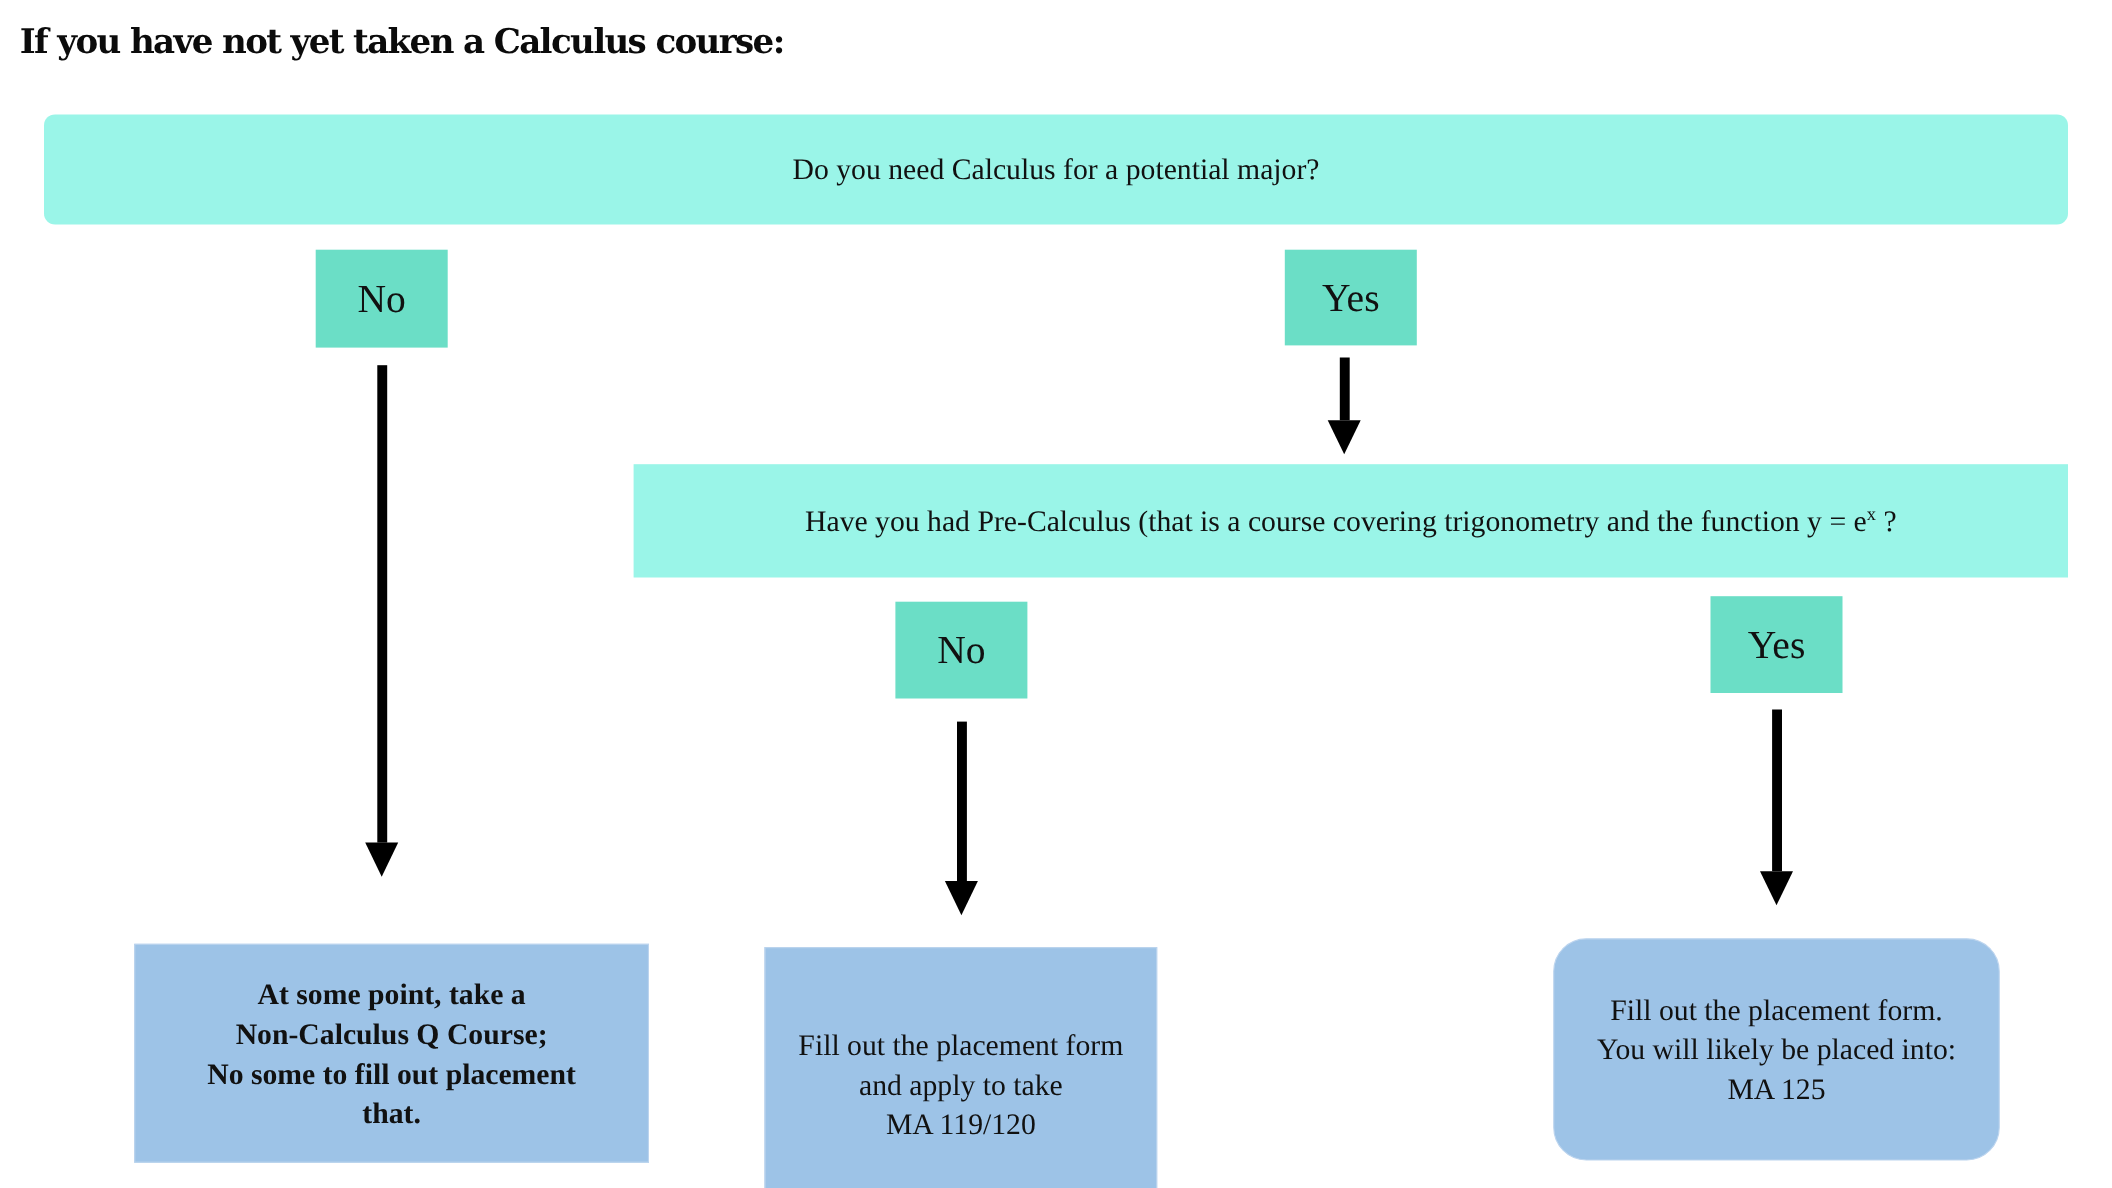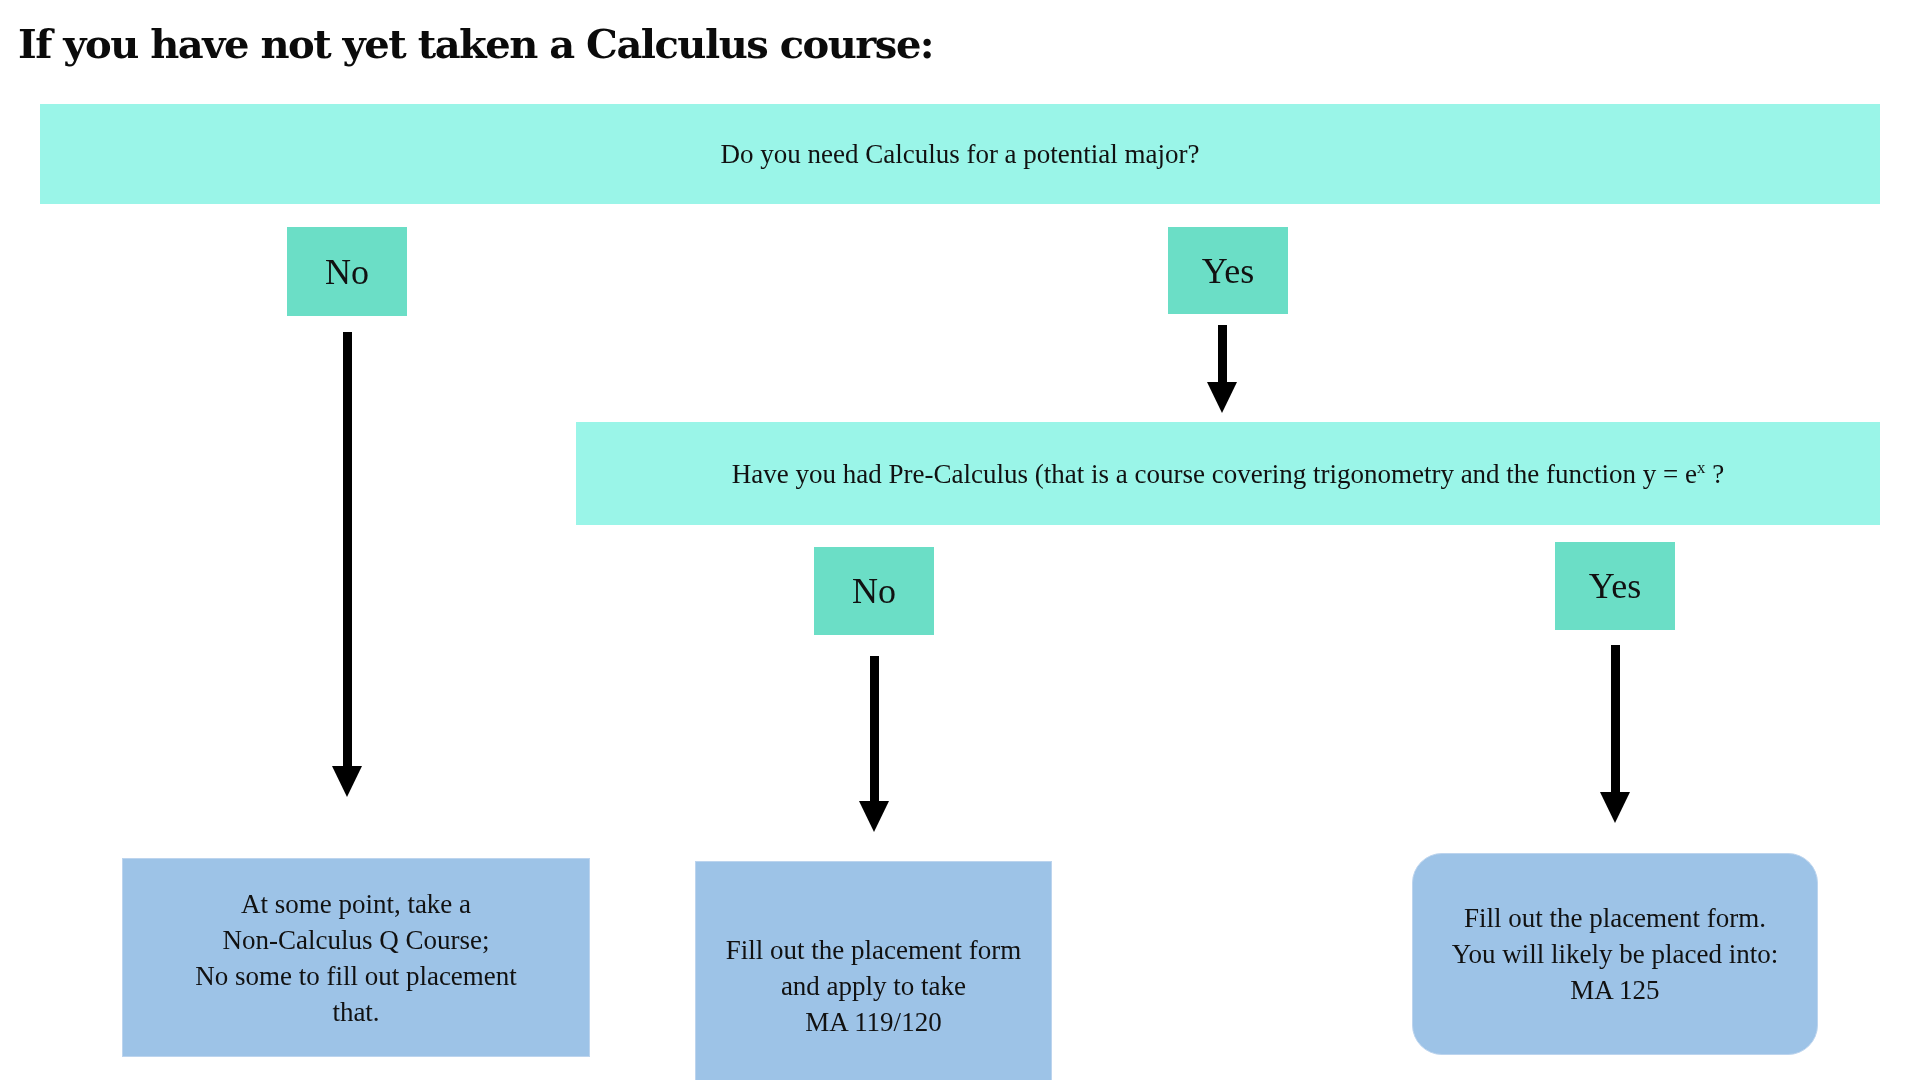--- a/index.html
+++ b/index.html
@@ -20,44 +20,44 @@
     font-family: "Liberation Serif", serif;
     color: var(--text-color);
     overflow: hidden;
   }
   .page-title {
     position: absolute;
     left: 18px;
     top: 20px;
     font-family: "DejaVu Serif", serif;
     font-weight: bold;
-    font-size: 40px;
+    font-size: 31px;
     letter-spacing: -1.5px;
     color: #0b0b0b;
     white-space: nowrap;
   }
   .node {
     position: absolute;
     display: flex;
     align-items: center;
     justify-content: center;
     text-align: center;
     font-size: 27px;
     line-height: 36px;
   }
   .decision { background: var(--decision-bg); }
   .choice   { background: var(--choice-bg); font-size: 36px; }
   .result   { background: var(--result-bg); border: 1px solid var(--result-border); }
-  .decision-1 { left: 40px;   top: 104px; width: 1840px; height: 100px; }
+  .decision-1 { left: 40px;   top: 104px; width: 1840px; height: 100px; border-radius: 10px; }
   .choice-no-1  { left: 287px;  top: 227px; width: 120px; height: 89px; }
   .choice-yes-1 { left: 1168px; top: 227px; width: 120px; height: 87px; }
   .decision-2 { left: 576px;  top: 422px; width: 1304px; height: 103px; }
   .choice-no-2  { left: 814px;  top: 547px; width: 120px; height: 88px; }
   .choice-yes-2 { left: 1555px; top: 542px; width: 120px; height: 88px; }
-  .result-1 { left: 122px;  top: 858px; width: 468px; height: 199px; }
+  .result-1 { left: 122px;  top: 858px; width: 468px; height: 199px; font-weight: bold; }
   .result-2 { left: 695px;  top: 861px; width: 357px; height: 249px; }
   .result-3 { left: 1412px; top: 853px; width: 406px; height: 202px; border-radius: 30px; }
   sup.exp {
     font-size: 0.62em;
     vertical-align: super;
     line-height: 0;
   }
   .arrow {
     position: absolute;
     width: 30px;

